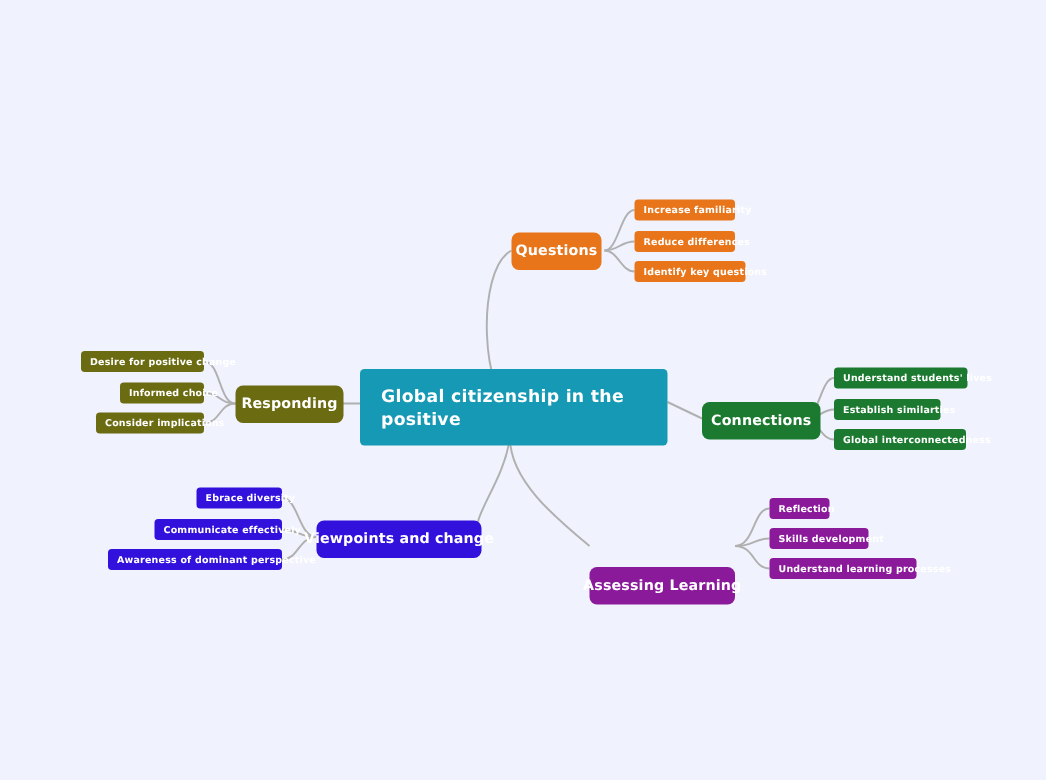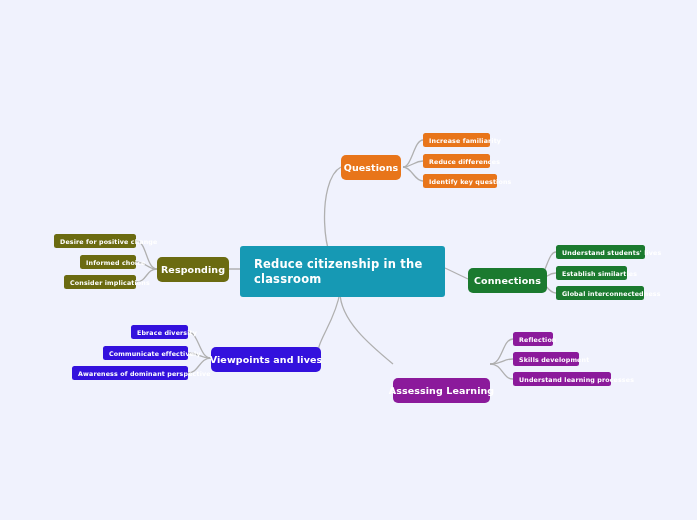--- a/index.html
+++ b/index.html
@@ -92,34 +92,34 @@
       <path d="M 490,364 C 503,364 502,359 513,359" stroke="#b0b0b0"></path>
       <path d="M 490,364 C 503,364 502,379 513,379" stroke="#b0b0b0"></path>
       <path d="M 211,358 C 199,358 199,332 188,332" stroke="#b0b0b0"></path>
       <path d="M 211,358 C 199,358 199,353 188,353" stroke="#b0b0b0"></path>
       <path d="M 211,358 C 199,358 199,373 188,373" stroke="#b0b0b0"></path>
       <path d="M 157,269 C 146,269 147,241 136,241" stroke="#b0b0b0"></path>
       <path d="M 157,269 C 146,269 147,262 136,262" stroke="#b0b0b0"></path>
       <path d="M 157,269 C 146,269 147,282 136,282" stroke="#b0b0b0"></path>
     </svg>
   <div id="nodes-layer">
-      <div class="node node-root" style="left: 240px; top: 246px; width: 205px; min-height: 45px; background: rgb(22, 153, 180); color: rgb(255, 255, 255);">Reduce citizenship in the classroom</div>
+      <div class="node node-root" style="left: 240px; top: 246px; width: 205px; min-height: 45px; background: rgb(22, 153, 180); color: rgb(255, 255, 255);">Global citizenship in the positive</div>
       <div class="node node-branch" style="left: 341px; top: 155px; width: 60px; min-height: 23px; background: rgb(232, 117, 26);">Questions</div>
       <div class="node node-leaf" style="left: 423px; top: 133px; width: 67px; min-height: 13px; background: rgb(232, 117, 26);">Increase familiarity</div>
       <div class="node node-leaf" style="left: 423px; top: 154px; width: 67px; min-height: 13px; background: rgb(232, 117, 26);">Reduce differences</div>
       <div class="node node-leaf" style="left: 423px; top: 174px; width: 74px; min-height: 13px; background: rgb(232, 117, 26);">Identify key questions</div>
       <div class="node node-branch" style="left: 468px; top: 268px; width: 79px; min-height: 23px; background: rgb(27, 122, 47);">Connections</div>
       <div class="node node-leaf" style="left: 556px; top: 245px; width: 89px; min-height: 13px; background: rgb(27, 122, 47);">Understand students' lives</div>
       <div class="node node-leaf" style="left: 556px; top: 266px; width: 71px; min-height: 13px; background: rgb(27, 122, 47);">Establish similarties</div>
       <div class="node node-leaf" style="left: 556px; top: 286px; width: 88px; min-height: 13px; background: rgb(27, 122, 47);">Global interconnectedness</div>
       <div class="node node-branch" style="left: 393px; top: 353px; width: 97px; min-height: 23px; background: rgb(139, 26, 155); margin-top: 25px;">Assessing Learning</div>
       <div class="node node-leaf" style="left: 513px; top: 332px; width: 40px; min-height: 13px; background: rgb(139, 26, 155);">Reflection</div>
       <div class="node node-leaf" style="left: 513px; top: 352px; width: 66px; min-height: 13px; background: rgb(139, 26, 155);">Skills development</div>
       <div class="node node-leaf" style="left: 513px; top: 372px; width: 98px; min-height: 13px; background: rgb(139, 26, 155);">Understand learning processes</div>
-      <div class="node node-branch" style="left: 211px; top: 347px; width: 110px; min-height: 23px; background: rgb(51, 17, 221);">Viewpoints and lives</div>
+      <div class="node node-branch" style="left: 211px; top: 347px; width: 110px; min-height: 23px; background: rgb(51, 17, 221);">Viewpoints and change</div>
       <div class="node node-leaf" style="left: 131px; top: 325px; width: 57px; min-height: 13px; background: rgb(51, 17, 221);">Ebrace diversity</div>
       <div class="node node-leaf" style="left: 103px; top: 346px; width: 85px; min-height: 13px; background: rgb(51, 17, 221);">Communicate effectively</div>
       <div class="node node-leaf" style="left: 72px; top: 366px; width: 116px; min-height: 13px; background: rgb(51, 17, 221);">Awareness of dominant perspective</div>
       <div class="node node-branch" style="left: 157px; top: 257px; width: 72px; min-height: 23px; background: rgb(107, 107, 17);">Responding</div>
       <div class="node node-leaf" style="left: 54px; top: 234px; width: 82px; min-height: 13px; background: rgb(107, 107, 17);">Desire for positive change</div>
       <div class="node node-leaf" style="left: 80px; top: 255px; width: 56px; min-height: 13px; background: rgb(107, 107, 17);">Informed choice</div>
       <div class="node node-leaf" style="left: 64px; top: 275px; width: 72px; min-height: 13px; background: rgb(107, 107, 17);">Consider implications</div>
     </div>
 </div>
 

